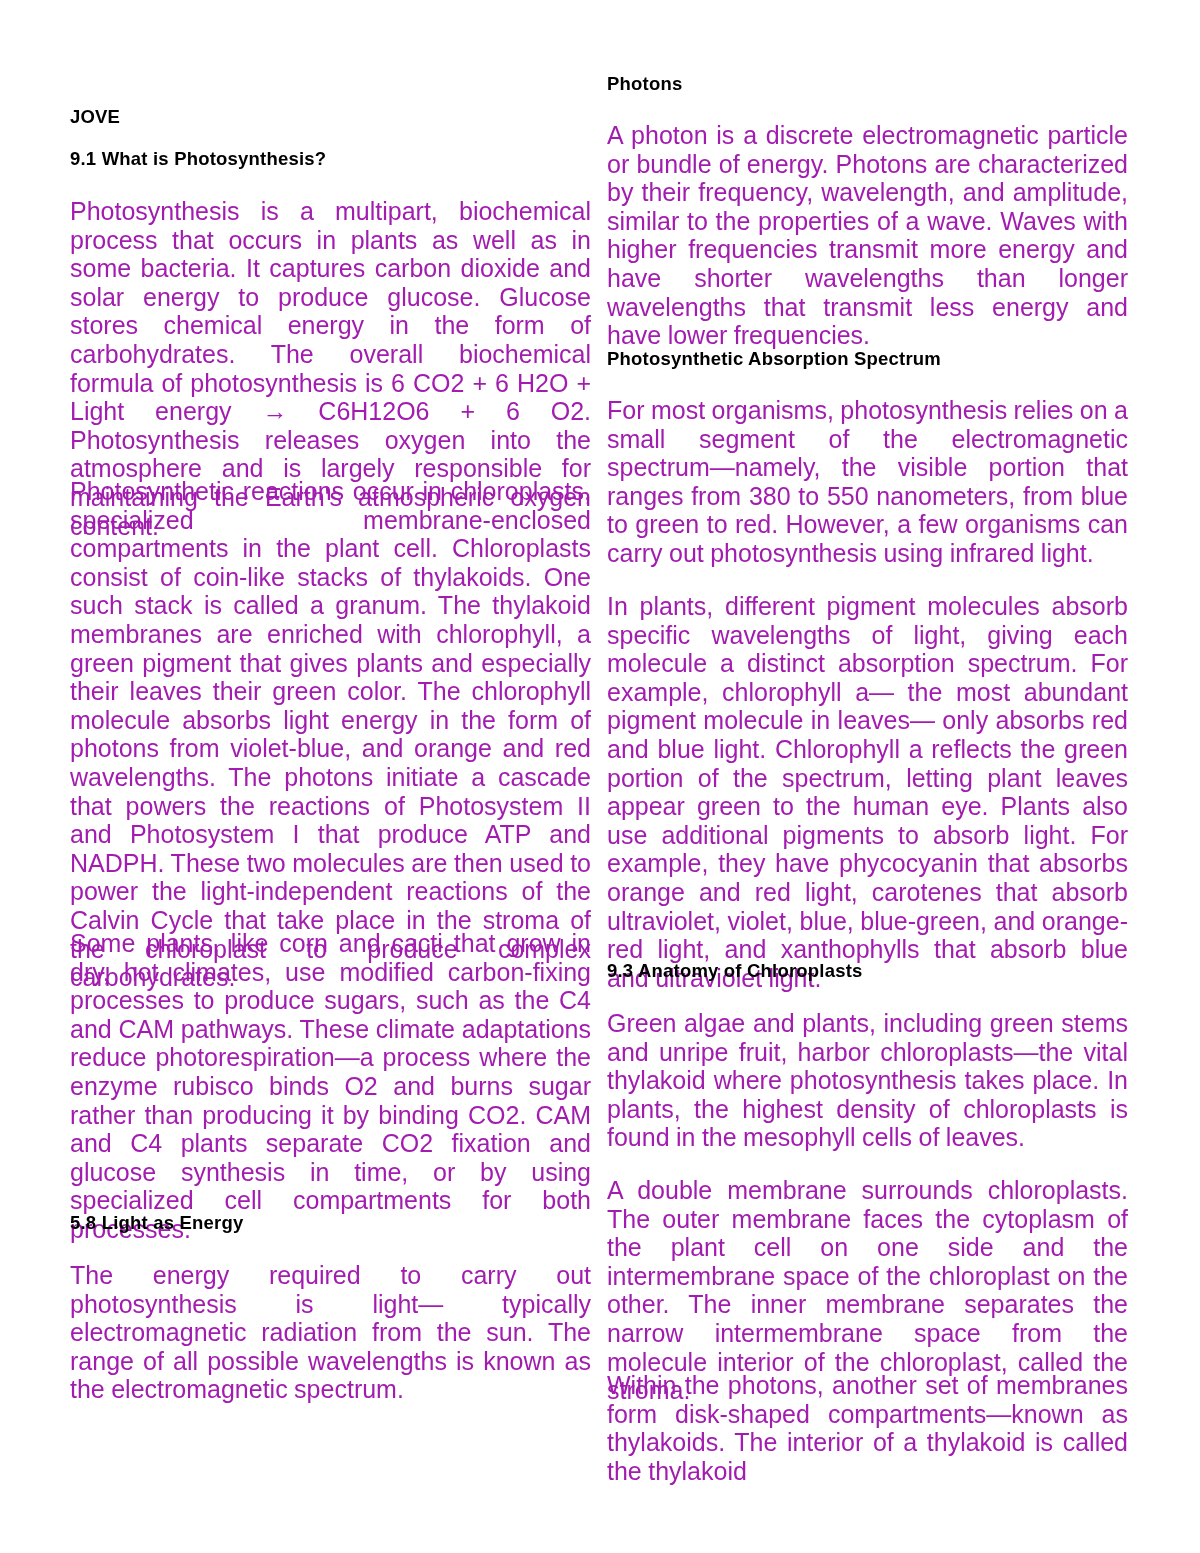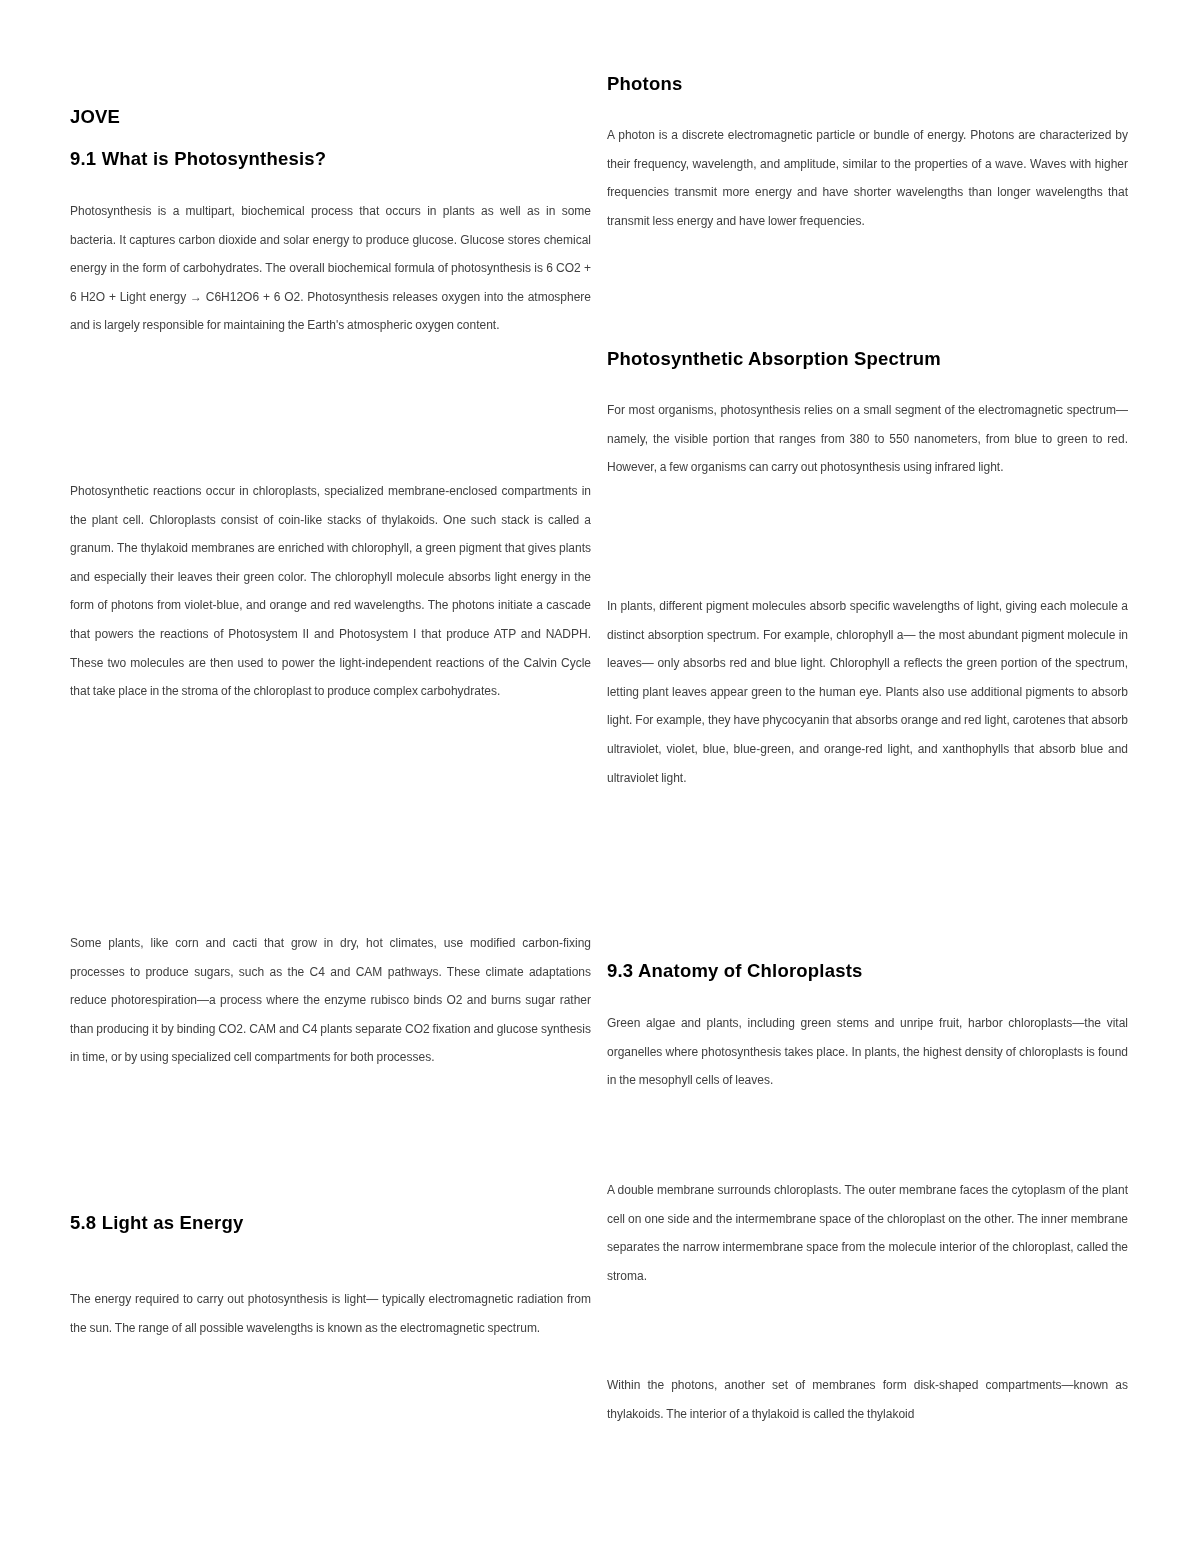--- a/index.html
+++ b/index.html
@@ -4,47 +4,47 @@
 <style>
   html, body { margin: 0; padding: 0; background: #ffffff; }
   body { width: 1200px; height: 1553px; position: relative; overflow: hidden;
          font-family: "Liberation Sans", sans-serif; color: #1a1a1a; }
   .page { position: absolute; left: 0; top: 0; width: 1200px; height: 1553px; background: #fff; }
   .col { position: absolute; top: 0; width: 521px; }
   .col-left { left: 70px; }
   .col-right { left: 607px; }
   .blk { position: absolute; left: 0; width: 521px; margin: 0; }
   .heading { font-weight: bold; font-size: 18.5px; line-height: 24px; letter-spacing: 0.2px; color: #000000; }
-  .para { font-size: 12px; line-height: 28.6px; text-align: justify; text-align-last: left;
-          color: #404040; word-spacing: -0.5px; }
+  .para { font-size: 25px; line-height: 28.6px; text-align: justify; text-align-last: left;
+          color: #a21caf; word-spacing: -0.5px; }
 </style>
 </head>
 <body>
 
 <div class="page">
 
   <div class="col col-left">
     <div class="blk heading" style="top:105px;">JOVE</div>
 
     <div class="blk heading" style="top:147px;">9.1 What is Photosynthesis?</div>
     <p class="blk para" style="top:197px;">Photosynthesis is a multipart, biochemical process that occurs in plants as well as in some bacteria. It captures carbon dioxide and solar energy to produce glucose. Glucose stores chemical energy in the form of carbohydrates. The overall biochemical formula of photosynthesis is 6 CO2 + 6 H2O + Light energy → C6H12O6 + 6 O2. Photosynthesis releases oxygen into the atmosphere and is largely responsible for maintaining the Earth's atmospheric oxygen content.</p>
     <p class="blk para" style="top:477px;">Photosynthetic reactions occur in chloroplasts, specialized membrane-enclosed compartments in the plant cell. Chloroplasts consist of coin-like stacks of thylakoids. One such stack is called a granum. The thylakoid membranes are enriched with chlorophyll, a green pigment that gives plants and especially their leaves their green color. The chlorophyll molecule absorbs light energy in the form of photons from violet-blue, and orange and red wavelengths. The photons initiate a cascade that powers the reactions of Photosystem II and Photosystem I that produce ATP and NADPH. These two molecules are then used to power the light-independent reactions of the Calvin Cycle that take place in the stroma of the chloroplast to produce complex carbohydrates.</p>
     <p class="blk para" style="top:929px;">Some plants, like corn and cacti that grow in dry, hot climates, use modified carbon-fixing processes to produce sugars, such as the C4 and CAM pathways. These climate adaptations reduce photorespiration—a process where the enzyme rubisco binds O2 and burns sugar rather than producing it by binding CO2. CAM and C4 plants separate CO2 fixation and glucose synthesis in time, or by using specialized cell compartments for both processes.</p>
 
     <div class="blk heading" style="top:1211px;">5.8 Light as Energy</div>
-    <p class="blk para" style="top:1261px;margin-top:24px;">The energy required to carry out photosynthesis is light— typically electromagnetic radiation from the sun. The range of all possible wavelengths is known as the electromagnetic spectrum.</p>
+    <p class="blk para" style="top:1261px;">The energy required to carry out photosynthesis is light— typically electromagnetic radiation from the sun. The range of all possible wavelengths is known as the electromagnetic spectrum.</p>
   </div>
 
   <div class="col col-right">
     <div class="blk heading" style="top:72px;">Photons</div>
     <p class="blk para" style="top:121px;">A photon is a discrete electromagnetic particle or bundle of energy. Photons are characterized by their frequency, wavelength, and amplitude, similar to the properties of a wave. Waves with higher frequencies transmit more energy and have shorter wavelengths than longer wavelengths that transmit less energy and have lower frequencies.</p>
 
     <div class="blk heading" style="top:347px;">Photosynthetic Absorption Spectrum</div>
     <p class="blk para" style="top:396px;">For most organisms, photosynthesis relies on a small segment of the electromagnetic spectrum—namely, the visible portion that ranges from 380 to 550 nanometers, from blue to green to red. However, a few organisms can carry out photosynthesis using infrared light.</p>
     <p class="blk para" style="top:592px;">In plants, different pigment molecules absorb specific wavelengths of light, giving each molecule a distinct absorption spectrum. For example, chlorophyll a— the most abundant pigment molecule in leaves— only absorbs red and blue light. Chlorophyll a reflects the green portion of the spectrum, letting plant leaves appear green to the human eye. Plants also use additional pigments to absorb light. For example, they have phycocyanin that absorbs orange and red light, carotenes that absorb ultraviolet, violet, blue, blue-green, and orange-red light, and xanthophylls that absorb blue and ultraviolet light.</p>
 
     <div class="blk heading" style="top:959px;">9.3 Anatomy of Chloroplasts</div>
-    <p class="blk para" style="top:1009px;">Green algae and plants, including green stems and unripe fruit, harbor chloroplasts—the vital organelles where photosynthesis takes place. In plants, the highest density of chloroplasts is found in the mesophyll cells of leaves.</p>
+    <p class="blk para" style="top:1009px;">Green algae and plants, including green stems and unripe fruit, harbor chloroplasts—the vital thylakoid where photosynthesis takes place. In plants, the highest density of chloroplasts is found in the mesophyll cells of leaves.</p>
     <p class="blk para" style="top:1176px;">A double membrane surrounds chloroplasts. The outer membrane faces the cytoplasm of the plant cell on one side and the intermembrane space of the chloroplast on the other. The inner membrane separates the narrow intermembrane space from the molecule interior of the chloroplast, called the stroma.</p>
     <p class="blk para" style="top:1371px;">Within the photons, another set of membranes form disk-shaped compartments—known as thylakoids. The interior of a thylakoid is called the thylakoid</p>
   </div>
 
 </div>
 
 </body></html>

